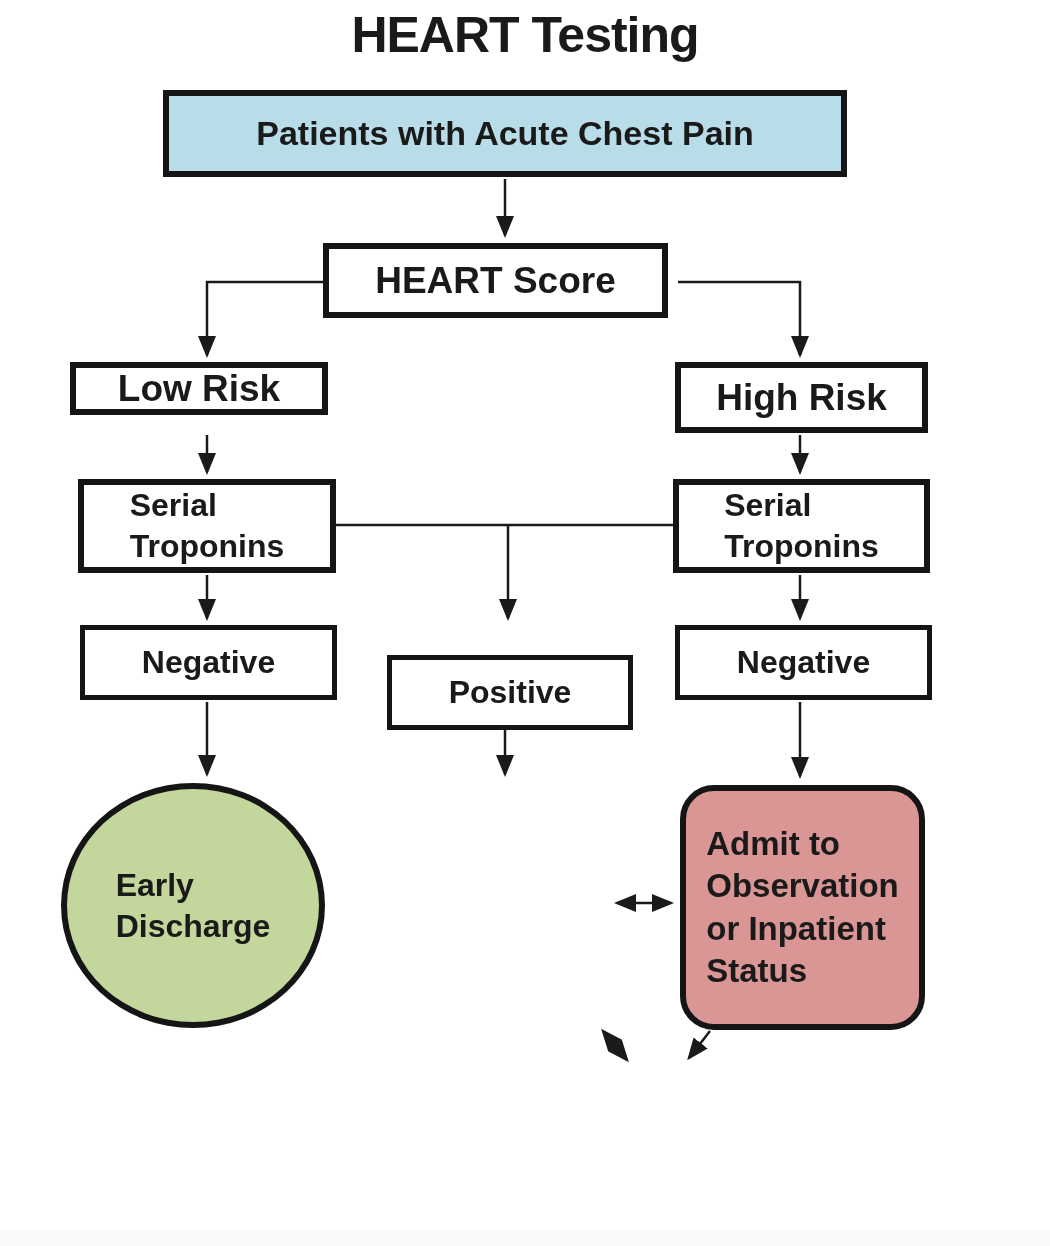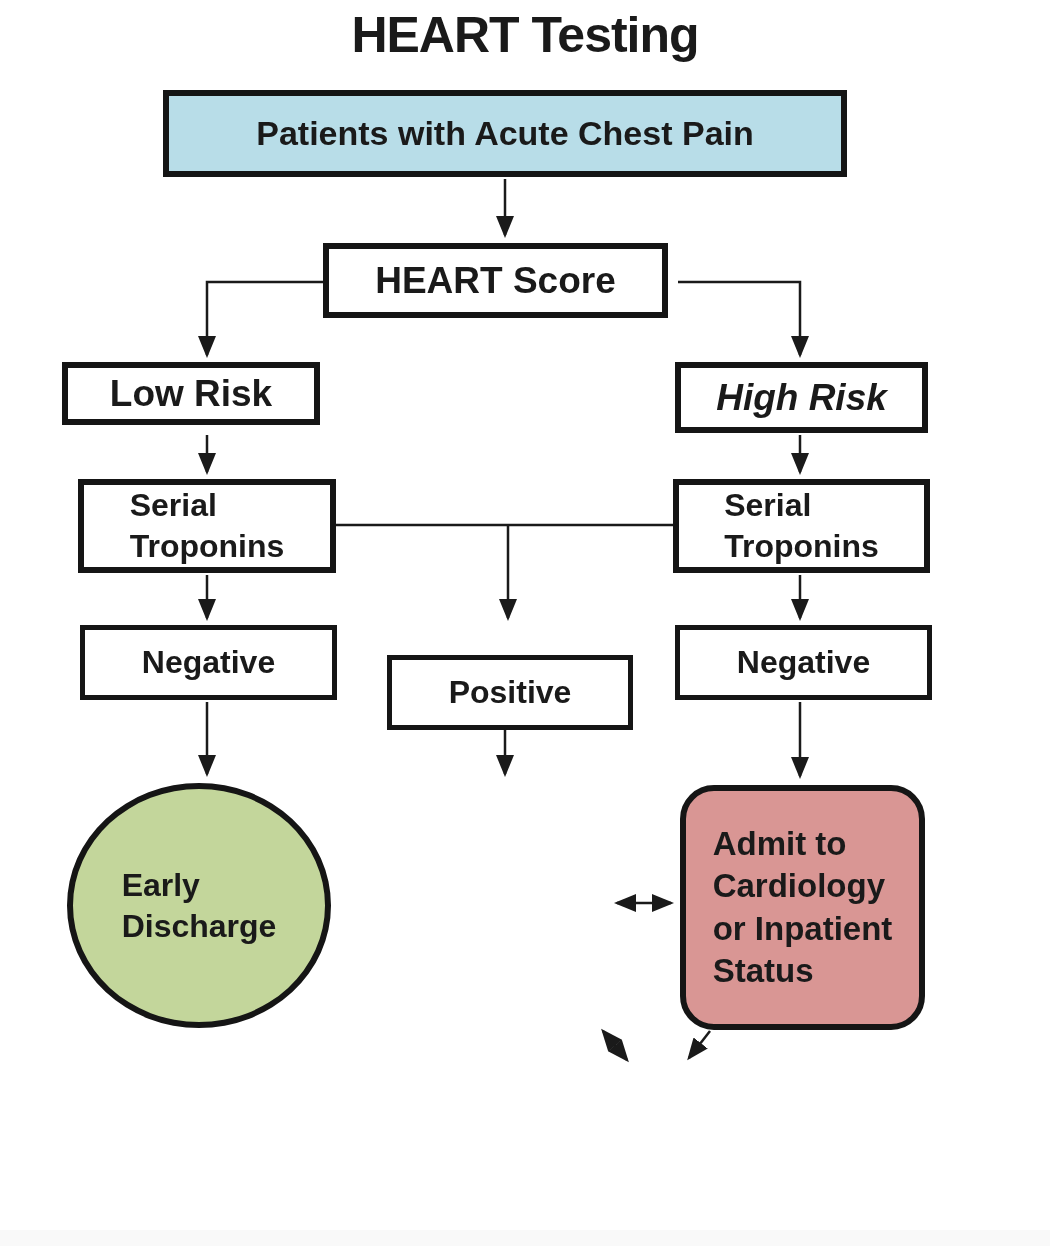--- a/index.html
+++ b/index.html
@@ -24,28 +24,28 @@
   }
   .node-label{white-space:pre-line;line-height:1.28;}
   #page-title{
     position:absolute;top:6px;left:0;width:100%;
     text-align:center;font-size:50px;font-weight:700;
     color:var(--color-text,#1a1a1a);z-index:2;
     letter-spacing:-1px;
   }
   #n-patients{left:163px;top:90px;width:684px;height:87px;background:var(--color-patients_fill,#b8dde8);font-size:34px;}
   #n-heart-score{left:323px;top:243px;width:345px;height:75px;font-size:37px;}
-  #n-low-risk{left:62px;top:362px;width:258px;height:63px;font-size:37px;}
-  #n-high-risk{left:675px;top:362px;width:253px;height:71px;font-size:37px;font-style:italic;}
+  #n-low-risk{left:70px;top:362px;width:258px;height:53px;font-size:37px;}
+  #n-high-risk{left:675px;top:362px;width:253px;height:71px;font-size:37px;}
   #n-st-left{left:78px;top:479px;width:258px;height:94px;font-size:32px;}
   #n-st-right{left:673px;top:479px;width:257px;height:94px;font-size:32px;}
   #n-neg-left{left:80px;top:625px;width:257px;height:75px;font-size:32px;border-width:5px;}
   #n-positive{left:387px;top:655px;width:246px;height:75px;font-size:32px;border-width:5px;}
   #n-neg-right{left:675px;top:625px;width:257px;height:75px;font-size:32px;border-width:5px;}
-  #n-early-discharge{left:67px;top:783px;width:264px;height:245px;border-radius:50%;background:var(--color-discharge_fill,#c3d69b);font-size:32px;}
+  #n-early-discharge{left:61px;top:783px;width:264px;height:245px;border-radius:50%;background:var(--color-discharge_fill,#c3d69b);font-size:32px;}
   #n-cardiology{left:383px;top:783px;width:229px;height:244px;border-radius:28px;background:var(--color-admission_fill,#d99694);font-size:33px;}
   #n-admit{left:680px;top:785px;width:245px;height:245px;border-radius:34px;background:var(--color-admission_fill,#d99694);font-size:33px;}
   #n-stress{left:385px;top:1068px;width:545px;height:154px;border-radius:50%;background:var(--color-testing_fill,#f9f9a0);font-size:33px;border-width:5px;}
   #footer-strip{position:absolute;left:0;top:1230px;width:1050px;height:16px;background:var(--color-footer_strip,#f9f9f9);z-index:0;}
 </style>
 </head>
 <body>
 
 <div id="canvas">
 
@@ -113,21 +113,21 @@
   </div>
 
   <div class="node" id="n-early-discharge">
     <span class="node-label">Early
 Discharge</span>
   </div>
 
 
   <div class="node" id="n-admit">
     <span class="node-label">Admit to
-Cardiology
+Observation
 or Inpatient
 Status</span>
   </div>
 
 
   <div id="footer-strip"></div>
 
 </div>
 
 </body></html>

